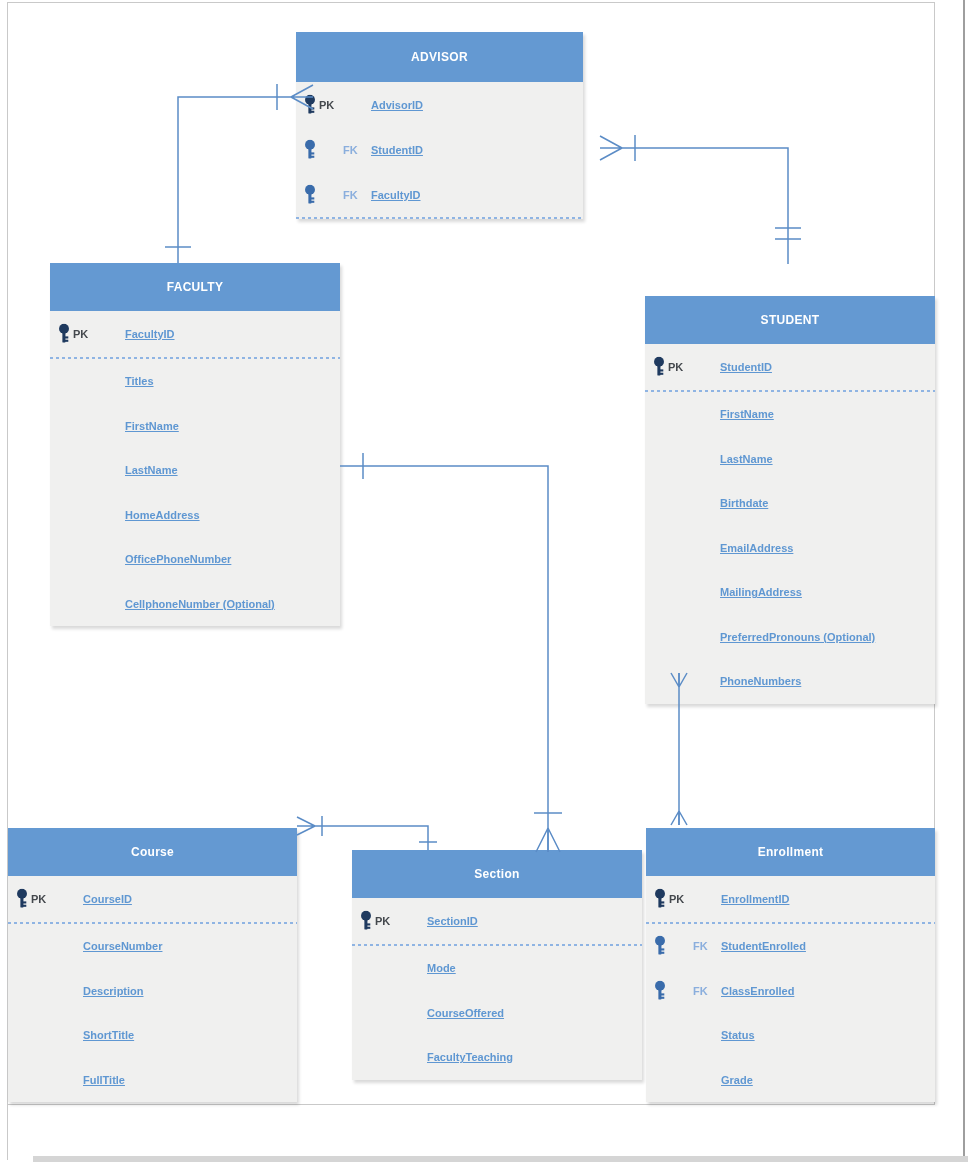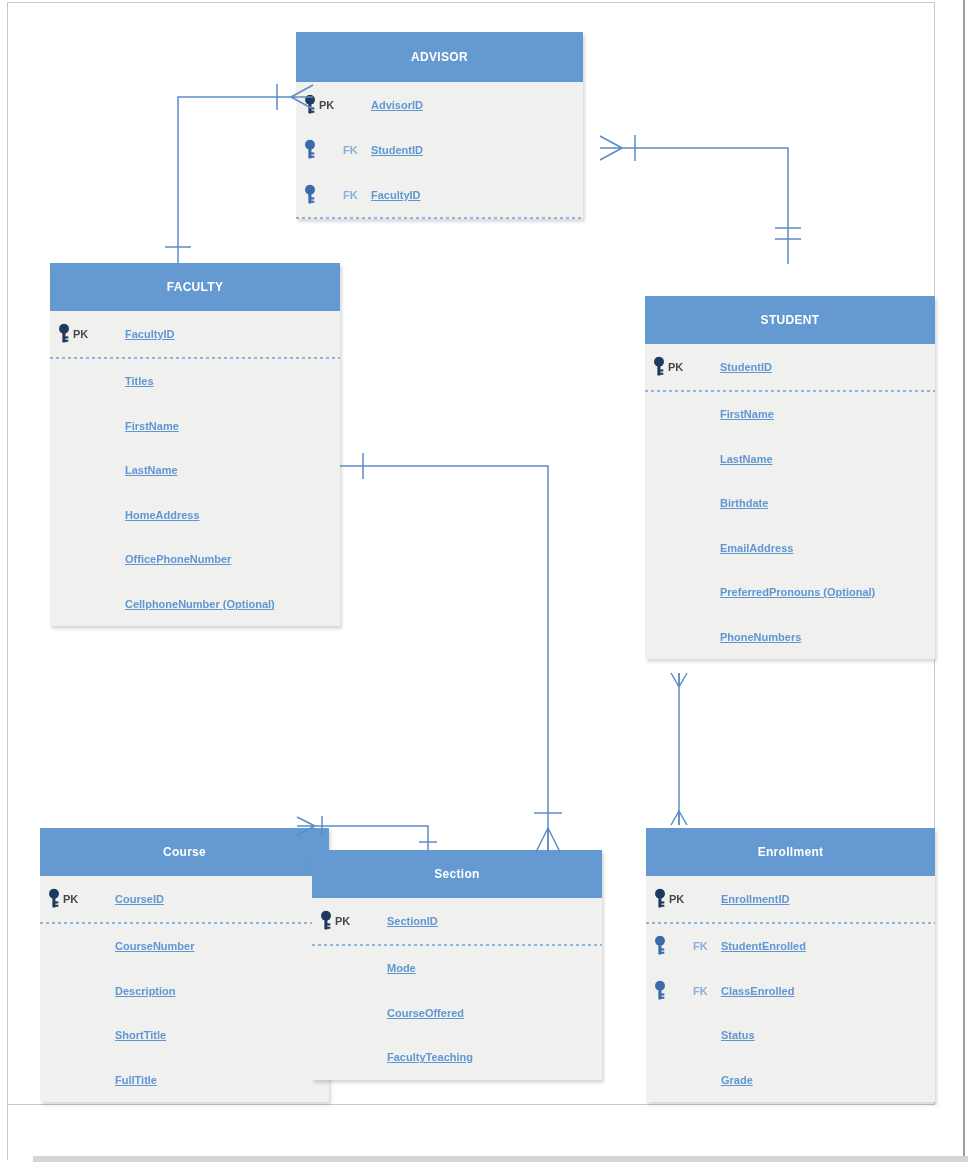--- a/index.html
+++ b/index.html
@@ -156,29 +156,32 @@
       <div class="row">
           <span class="field-name">LastName</span>
         </div>
       <div class="row">
           <span class="field-name">Birthdate</span>
         </div>
       <div class="row">
           <span class="field-name">EmailAddress</span>
         </div>
       <div class="row">
+          <span class="field-name">MailingAddress</span>
+        </div>
+      <div class="row">
           <span class="field-name">PreferredPronouns (Optional)</span>
         </div>
       <div class="row">
           <span class="field-name">PhoneNumbers</span>
         </div>
     </div>
   </div>
 
-  <div class="entity" style="left:8px;top:828px;width:289px;margin-left:32px;">
+  <div class="entity" style="left:8px;top:828px;width:289px;">
     <div class="entity-header">Course</div>
     <div class="entity-body">
       <div class="row pkrow">
         <span class="key-icon pk">
             <svg viewBox="0 0 14 22" width="14" height="21">
               <circle cx="7" cy="5.5" r="5.2"></circle>
               <rect x="5.3" y="9" width="3.2" height="11" rx="1"></rect>
               <rect x="8" y="13.5" width="3.5" height="2.2"></rect>
               <rect x="8" y="17" width="3.5" height="2.2"></rect>
             </svg>
@@ -195,21 +198,21 @@
         </div>
       <div class="row">
           <span class="field-name">ShortTitle</span>
         </div>
       <div class="row">
           <span class="field-name">FullTitle</span>
         </div>
     </div>
   </div>
 
-  <div class="entity" style="left:312px;top:850px;width:290px;">
+  <div class="entity" style="left:352px;top:850px;width:290px;">
     <div class="entity-header">Section</div>
     <div class="entity-body">
       <div class="row pkrow">
         <span class="key-icon pk">
             <svg viewBox="0 0 14 22" width="14" height="21">
               <circle cx="7" cy="5.5" r="5.2"></circle>
               <rect x="5.3" y="9" width="3.2" height="11" rx="1"></rect>
               <rect x="8" y="13.5" width="3.5" height="2.2"></rect>
               <rect x="8" y="17" width="3.5" height="2.2"></rect>
             </svg>

